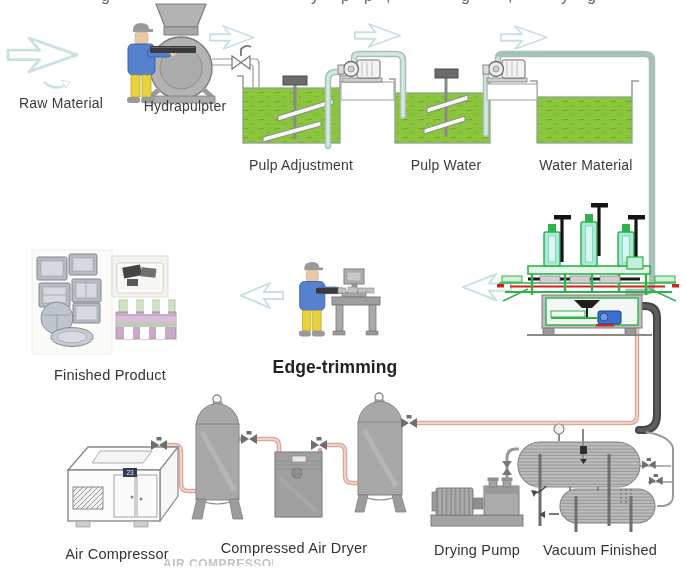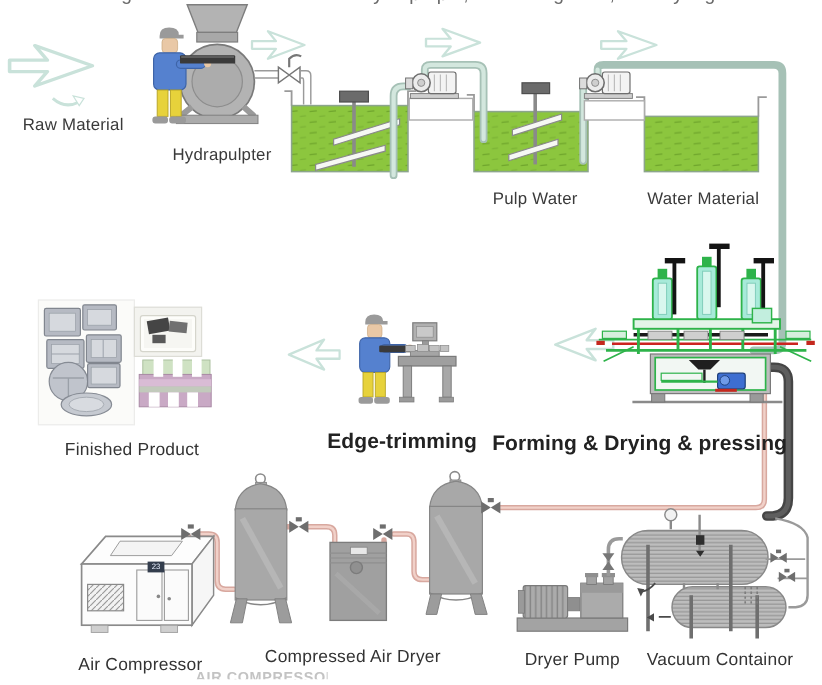--- a/index.html
+++ b/index.html
@@ -375,28 +375,28 @@
   <span style="left:341px">p</span>
   <span style="left:364px">p</span>
   <span style="left:386px">,</span>
   <span style="left:461px">g</span>
   <span style="left:508px">,</span>
   <span style="left:561px">y</span>
   <span style="left:587px">g</span>
 </div>
 
 <div class="lbl" style="left:61px;top:95px">Raw Material</div>
-<div class="lbl" style="left:185px;top:120px">Hydrapulpter</div>
+<div class="lbl" style="left:185px;top:98px">Hydrapulpter</div>
+<div class="lbl" style="left:301px;top:157px">Pulp Adjustment</div>
 <div class="lbl" style="left:446px;top:157px">Pulp Water</div>
 <div class="lbl" style="left:586px;top:157px">Water Material</div>
 <div class="lbl big" style="left:335px;top:357px">Edge-trimming</div>
 <div class="lbl md" style="left:110px;top:367px">Finished Product</div>
-<div class="lbl big" style="left:533px;top:359px">Forming &amp; Drying &amp; pressing</div>
 <div class="lbl md" style="left:117px;top:546px">Air Compressor</div>
 <div class="lbl md" style="left:294px;top:540px">Compressed Air Dryer</div>
-<div class="lbl md" style="left:477px;top:542px">Dryer Pump</div>
-<div class="lbl md" style="left:600px;top:542px">Vacuum Containor</div>
+<div class="lbl md" style="left:477px;top:542px">Drying Pump</div>
+<div class="lbl md" style="left:600px;top:542px">Vacuum Finished</div>
 
 <div class="watermark">AIR COMPRESSOR</div>
 
 <div class="display">23</div>
 
 </div>
 
 </body></html>

